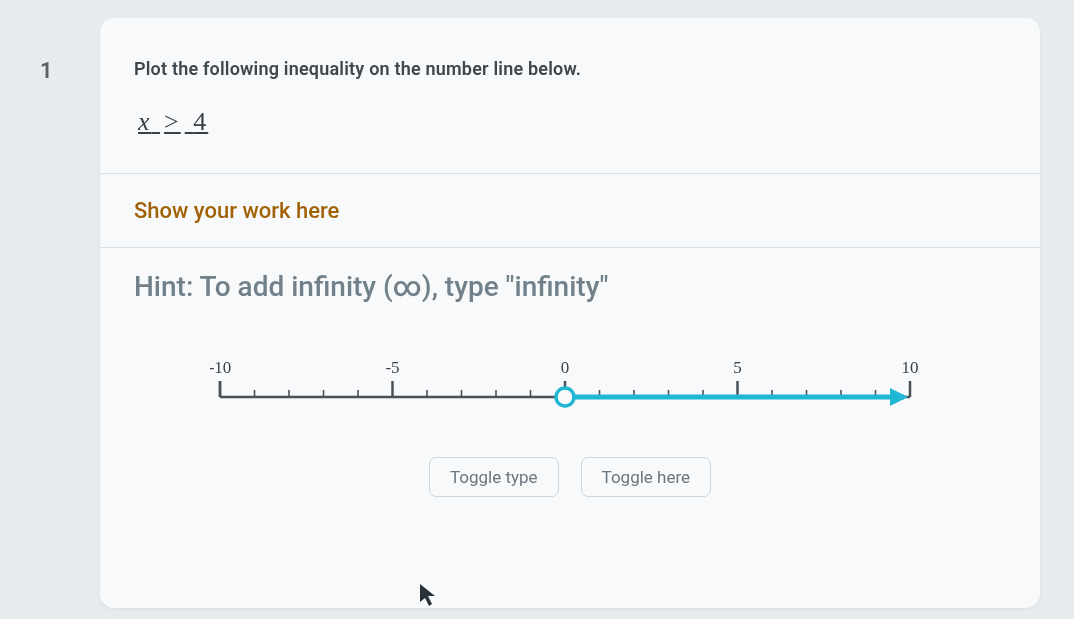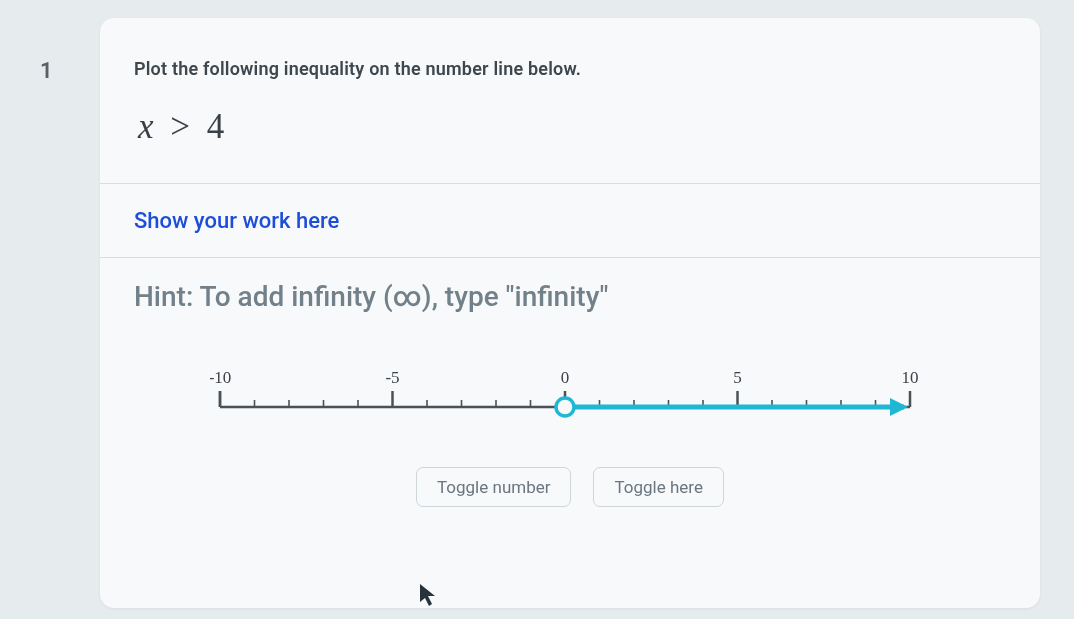--- a/index.html
+++ b/index.html
@@ -33,32 +33,33 @@
   .prompt-text {
     font-size: 18px;
     font-weight: 600;
     color: #3e474e;
     letter-spacing: .2px;
     margin-bottom: 28px;
   }
   .inequality {
     font-family: 'Georgia', 'Times New Roman', serif;
     font-style: italic;
-    font-size: 35px;
+    font-size: 26px;
     color: #3a4046;
     padding-left: 4px;
     letter-spacing: 2px;
+    text-decoration: underline;
   }
   .inequality .op { font-style: normal; font-weight: 500; padding: 0 4px; }
   .inequality .num { font-style: normal; font-family: Georgia, serif; }
   .divider { height: 1px; background: #d9dee2; width: 100%; }
   .work-section { padding: 24px 34px; }
   .work-text {
     font-size: 22px;
-    color: #1d4ed8;
+    color: #a16207;
     font-weight: 500;
   }
   .hint-section { padding: 22px 34px 10px; }
   .hint-text {
     font-size: 28px;
     color: #72808a;
     font-weight: 500;
   }
   .chart-wrap {
     position: relative;
@@ -150,21 +151,21 @@
           <text x="355" y="24" text-anchor="middle" font-size="17" fill="#3c4248" font-family="Georgia, serif">0</text>
           <text x="527.5" y="24" text-anchor="middle" font-size="17" fill="#3c4248" font-family="Georgia, serif">5</text>
           <text x="700" y="24" text-anchor="middle" font-size="17" fill="#3c4248" font-family="Georgia, serif">10</text>
           <line x1="355" y1="48" x2="694" y2="48" stroke="#1fb7d4" stroke-width="5" stroke-linecap="butt"></line>
           <polygon points="698,48 680,39 680,57" fill="#1fb7d4"></polygon>
           <circle cx="355" cy="48" r="9" fill="#f7f9fa" stroke="#1fb7d4" stroke-width="3.5"></circle>
         </svg>
     </div>
 
     <div class="btn-row">
-      <button class="btn">Toggle number</button>
+      <button class="btn">Toggle type</button>
       <button class="btn">Toggle here</button>
     </div>
   </div>
 
 </div>
 
 <svg class="cursor-icon" viewBox="0 0 20 26">
   <path d="M2 2 L2 20 L7 16 L11 24 L14 22 L10 14 L17 14 Z" fill="#28323a"></path>
 </svg>
 

